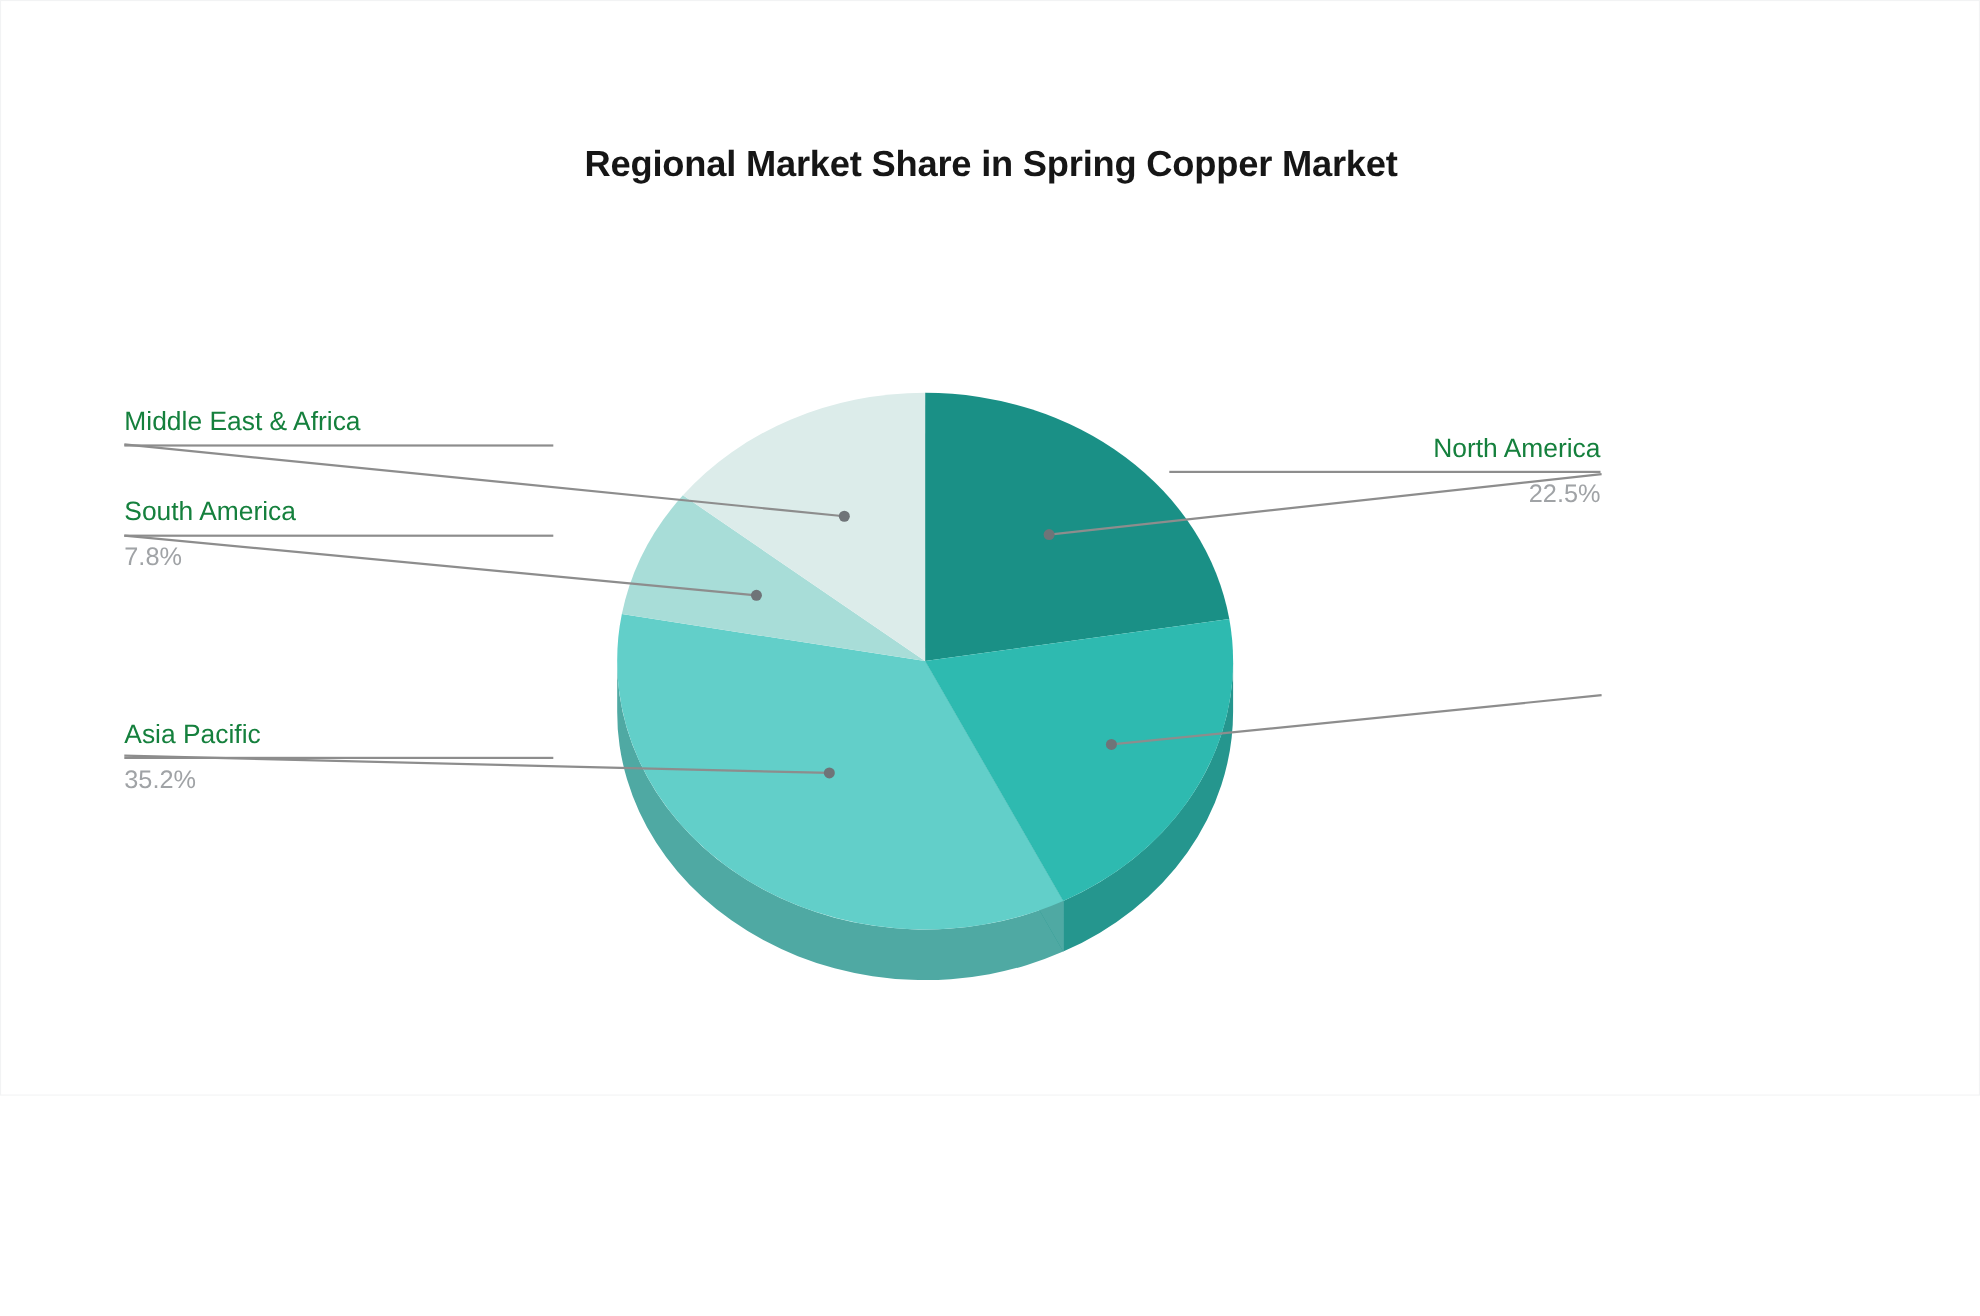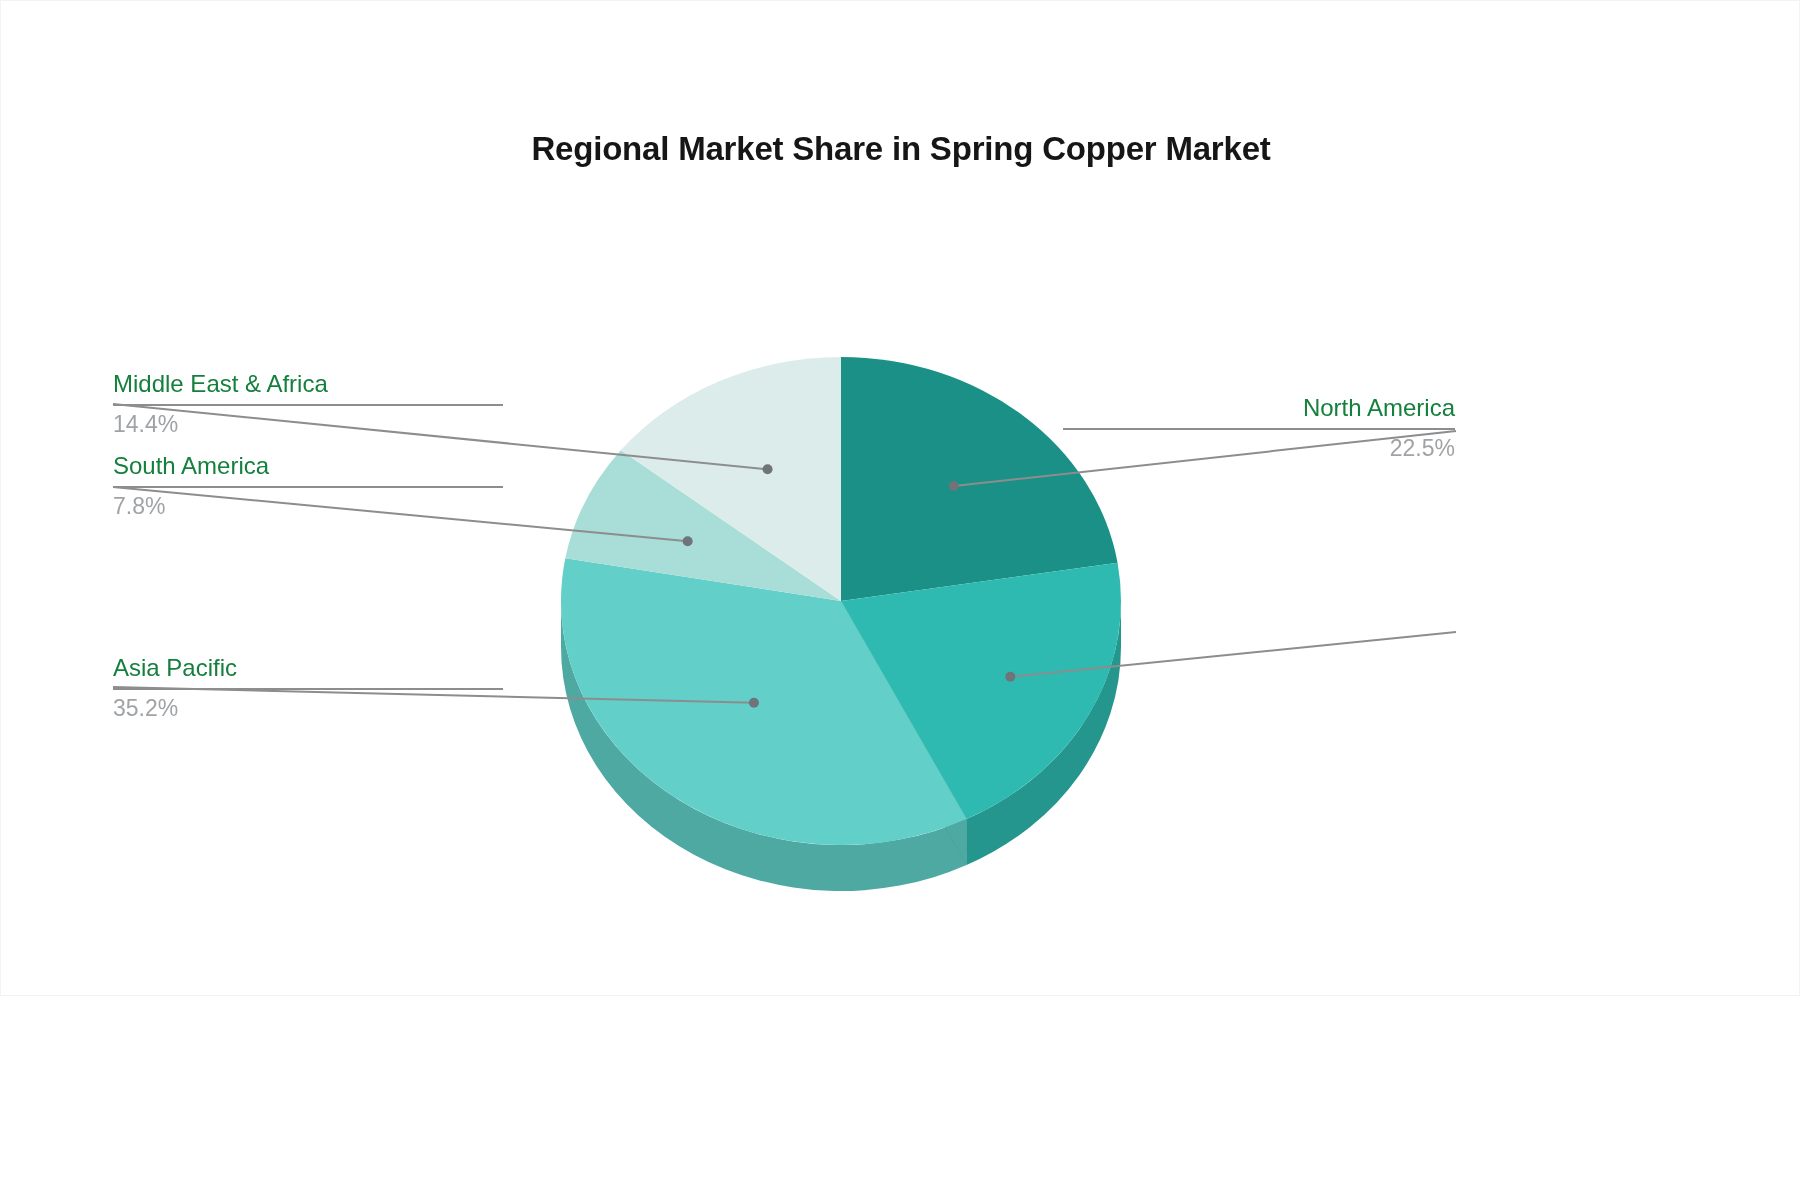--- a/index.html
+++ b/index.html
@@ -141,21 +141,20 @@
         <path d="M 686.6678133162116 540.1737754585985 L 112 486" stroke="#8d8d8d" stroke-width="2" fill="none"></path>
         <circle cx="686.6678133162116" cy="540.1737754585985" r="5" fill="#6f7478"></circle>
         <path d="M 766.5645512026432 468.3270711706833 L 112 403" stroke="#8d8d8d" stroke-width="2" fill="none"></path>
         <circle cx="766.5645512026432" cy="468.3270711706833" r="5" fill="#6f7478"></circle>
       </g>
   </svg>
 
   <div class="callout left" id="cl-mea">
     <div class="cl-name">Middle East &amp; Africa</div>
     <div class="cl-rule"></div>
-    <div class="cl-value">14.4%</div>
   </div>
 
   <div class="callout left" id="cl-sa">
     <div class="cl-name">South America</div>
     <div class="cl-rule"></div>
     <div class="cl-value">7.8%</div>
   </div>
 
   <div class="callout left" id="cl-ap">
     <div class="cl-name">Asia Pacific</div>

